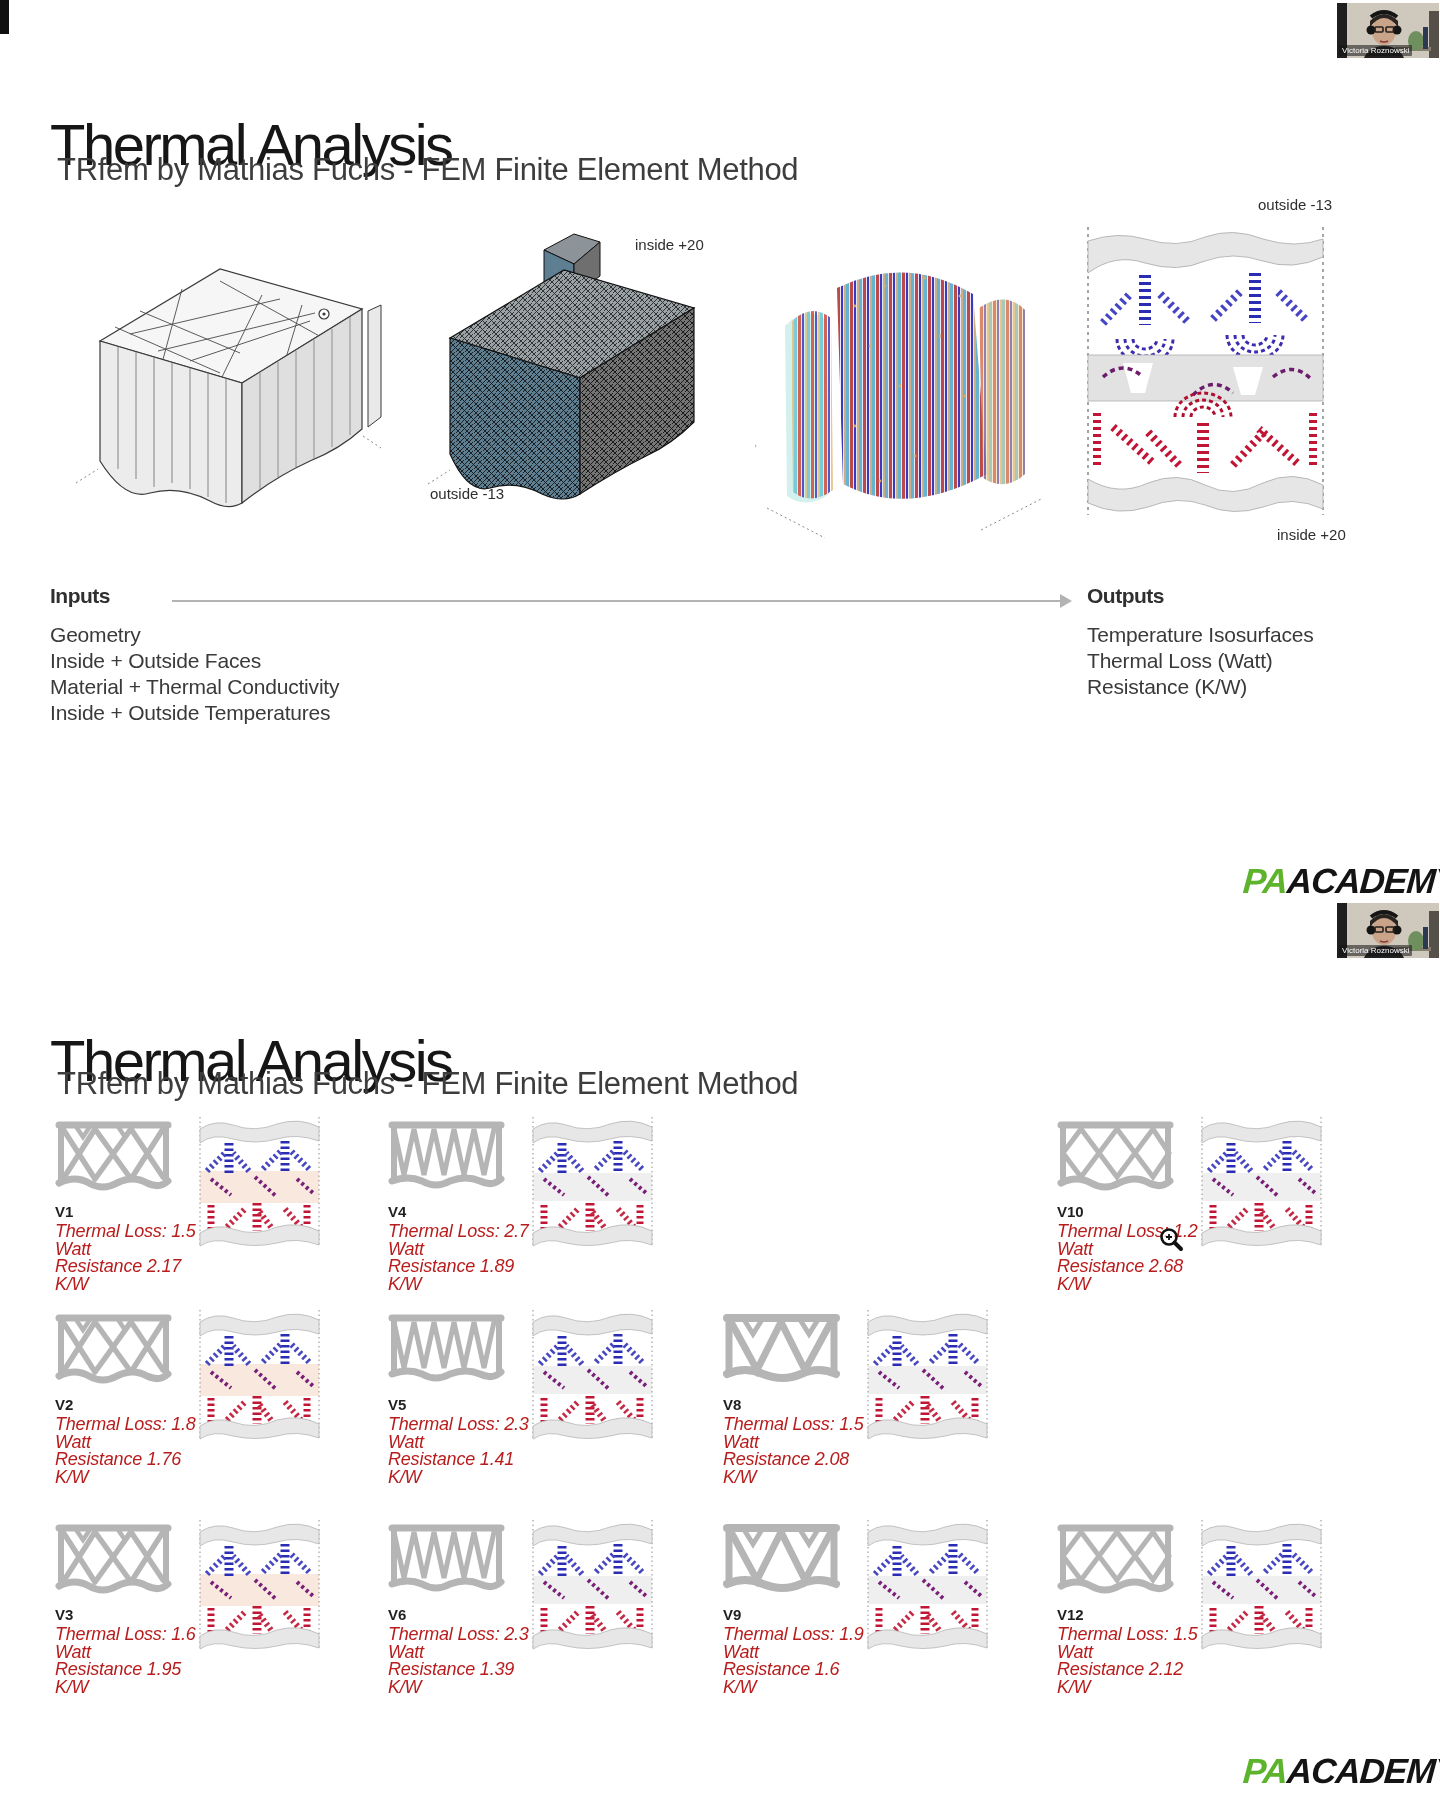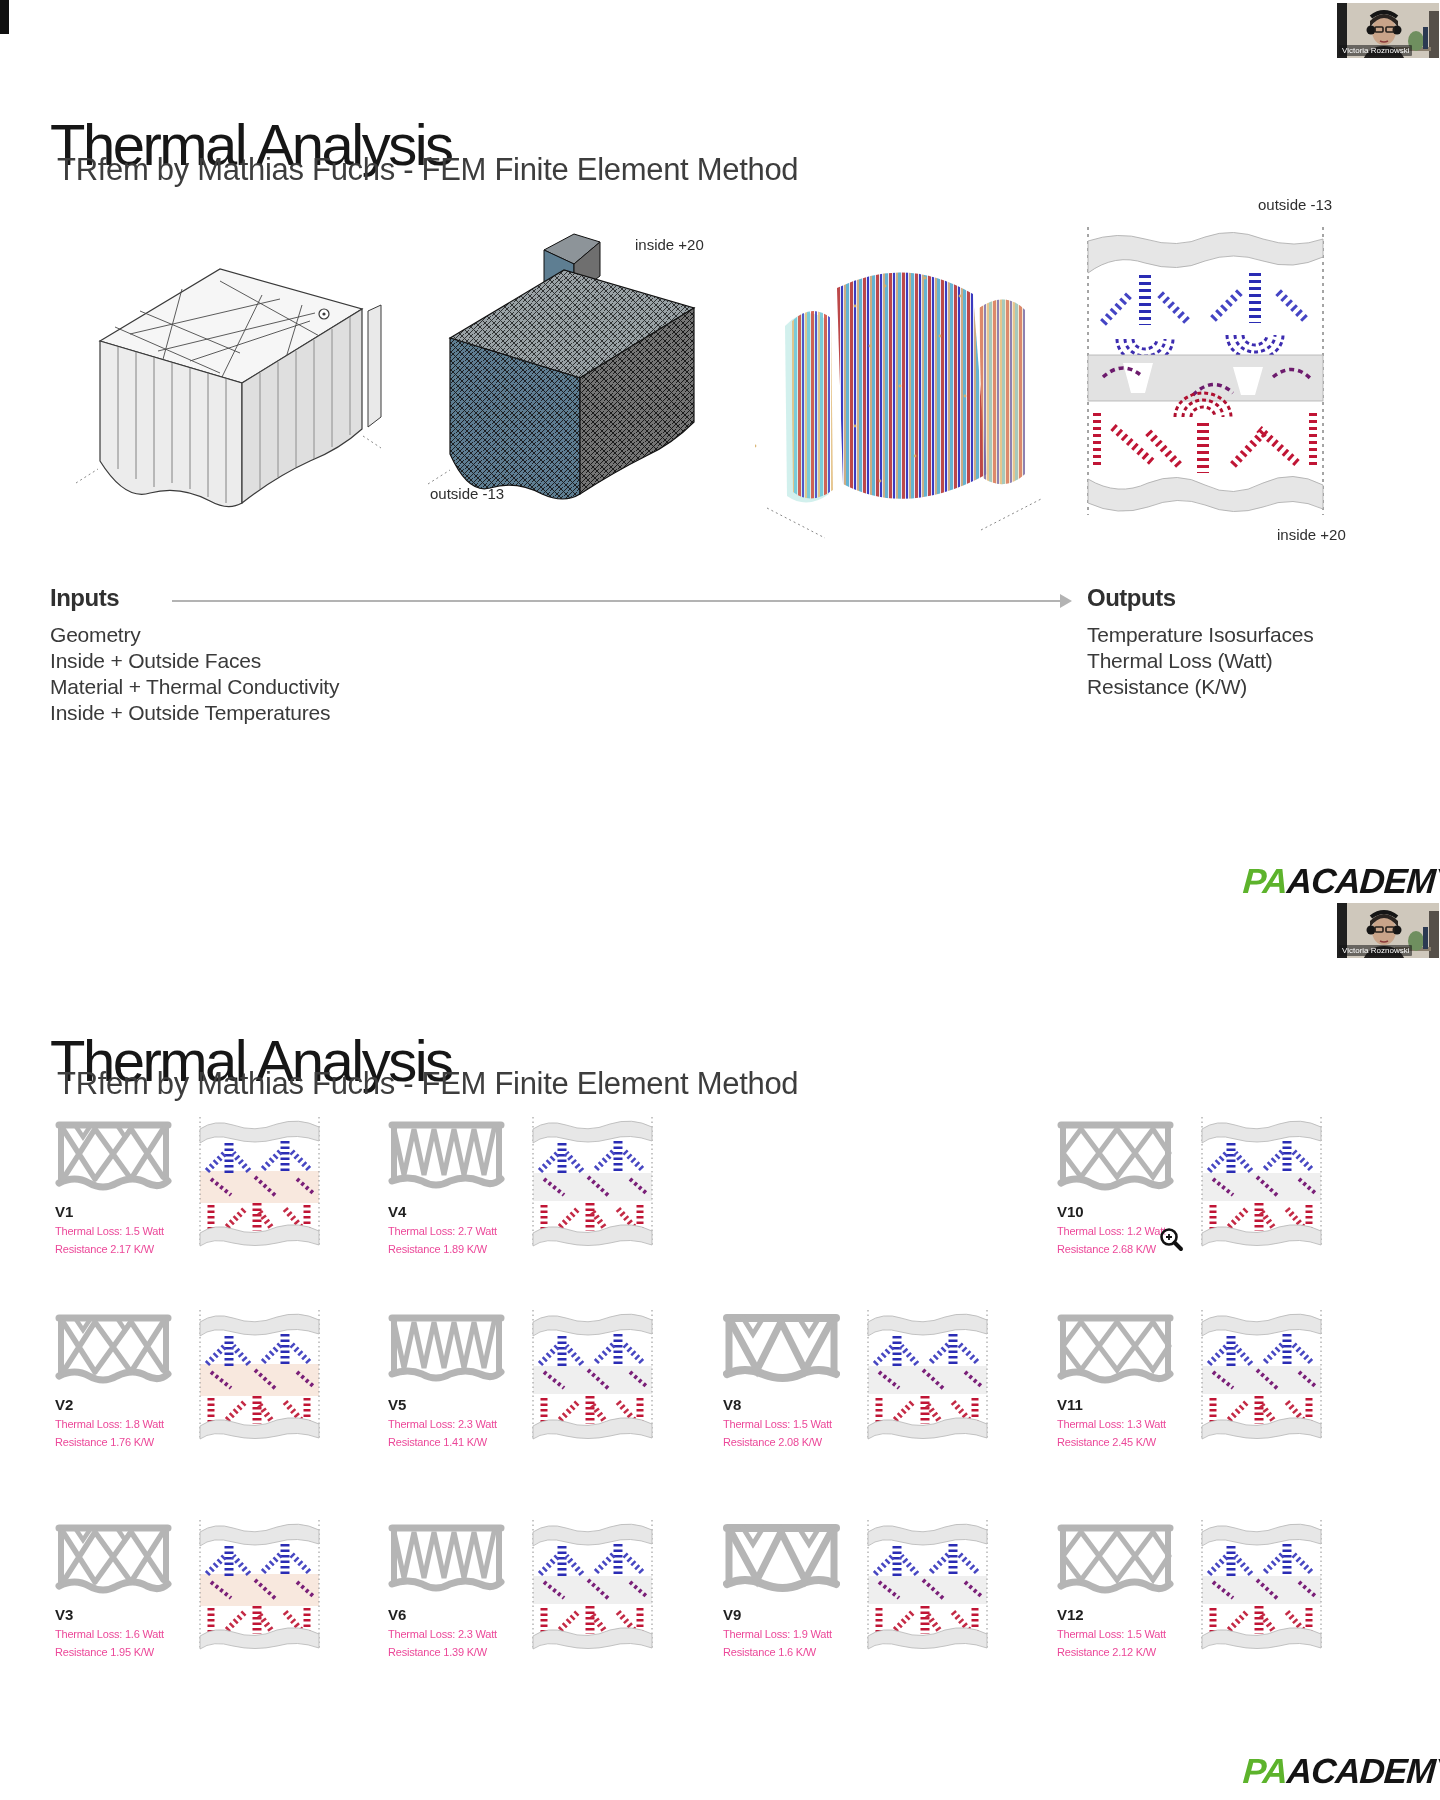--- a/index.html
+++ b/index.html
@@ -18,34 +18,34 @@
   #slide1 .slide-title{left:50px;top:72px;}
   #slide1 .slide-subtitle{left:57px;top:152px;}
   #slide2 .slide-title{left:50px;top:88px;}
   #slide2 .slide-subtitle{left:57px;top:166px;}
 
   .fig{position:absolute;}
   .fig svg{display:block;}
 
   .fig-label{position:absolute;font-size:15px;color:#2e2e2e;white-space:nowrap;}
 
-  .io-heading{position:absolute;font-size:24px;font-weight:700;color:#303030;letter-spacing:-0.5px;}
+  .io-heading{position:absolute;font-size:21px;font-weight:700;color:#303030;letter-spacing:-0.5px;}
   .io-list{position:absolute;list-style:none;margin:0;padding:0;font-size:21px;color:#3a3a3a;letter-spacing:-0.2px;}
   .io-list li{line-height:26px;}
   .flow-arrow-line{position:absolute;left:172px;top:600px;width:892px;height:2px;background:#b3b3b3;}
   .flow-arrow-head{position:absolute;left:1060px;top:594px;width:0;height:0;
     border-left:12px solid #b3b3b3;border-top:7px solid transparent;border-bottom:7px solid transparent;}
 
   
   .variant-cell{position:absolute;width:300px;height:190px;}
   .variant-geometry{position:absolute;left:0;top:0;}
   .variant-thermal{position:absolute;left:142px;top:-2px;}
   .variant-text{position:absolute;left:0;top:86px;width:150px;}
   .variant-id{font-size:15px;font-weight:700;color:#1f1f1f;margin:0 0 3px 0;}
-  .variant-line{font-size:11px;color:#ec4899;line-height:17.5px;letter-spacing:-0.2px;}
+  .variant-line{font-size:18px;color:#b91c1c;line-height:17.5px;letter-spacing:-0.2px;font-style:italic;}
 
   
   .webcam{position:absolute;width:102px;height:55px;background:#cfc8bc;overflow:hidden;box-shadow:0 0 0 1px #2b2b2b inset;}
   .webcam-name{position:absolute;left:2px;bottom:2px;font-size:8px;color:#ffffff;background:rgba(20,20,20,.55);
     padding:1px 3px;border-radius:1px;white-space:nowrap;}
   #webcam-1{left:1337px;top:3px;}
   #webcam-2{left:1337px;top:903px;}
 
   
   .logo{position:absolute;font-weight:800;font-style:italic;font-size:35px;letter-spacing:-1px;
@@ -348,33 +348,20 @@
       </svg>
     <svg class="variant-thermal" width="125" height="133" viewBox="0 0 125 133">
         <use href="#thermal-cool"></use>
       </svg>
     <div class="variant-text">
       <div class="variant-id">V10</div>
       <div class="variant-line">Thermal Loss: 1.2 Watt</div>
       <div class="variant-line">Resistance 2.68 K/W</div>
     </div>
   </div>
-  <div class="variant-cell" style="left:1057px;top:410px;">
-    <svg class="variant-geometry" width="117" height="74" viewBox="0 0 117 74">
-        <use href="#truss-d"></use>
-      </svg>
-    <svg class="variant-thermal" width="125" height="133" viewBox="0 0 125 133">
-        <use href="#thermal-cool"></use>
-      </svg>
-    <div class="variant-text">
-      <div class="variant-id">V11</div>
-      <div class="variant-line">Thermal Loss: 1.3 Watt</div>
-      <div class="variant-line">Resistance 2.45 K/W</div>
-    </div>
-  </div>
   <div class="variant-cell" style="left:1057px;top:620px;">
     <svg class="variant-geometry" width="117" height="74" viewBox="0 0 117 74">
         <use href="#truss-d"></use>
       </svg>
     <svg class="variant-thermal" width="125" height="133" viewBox="0 0 125 133">
         <use href="#thermal-cool"></use>
       </svg>
     <div class="variant-text">
       <div class="variant-id">V12</div>
       <div class="variant-line">Thermal Loss: 1.5 Watt</div>

